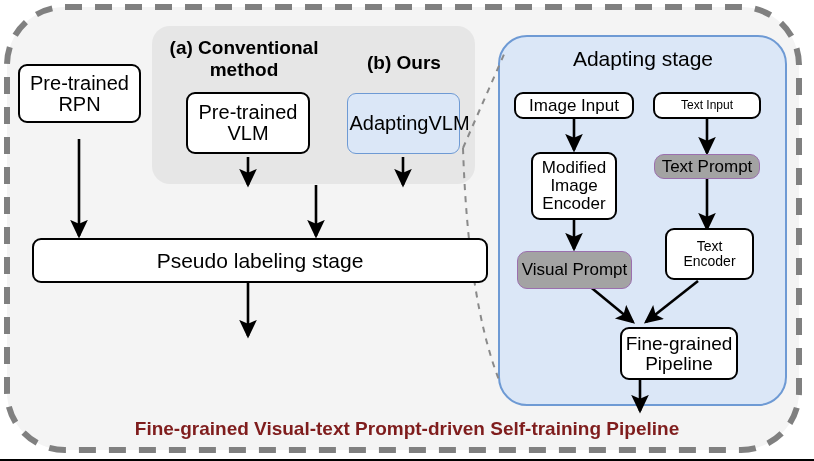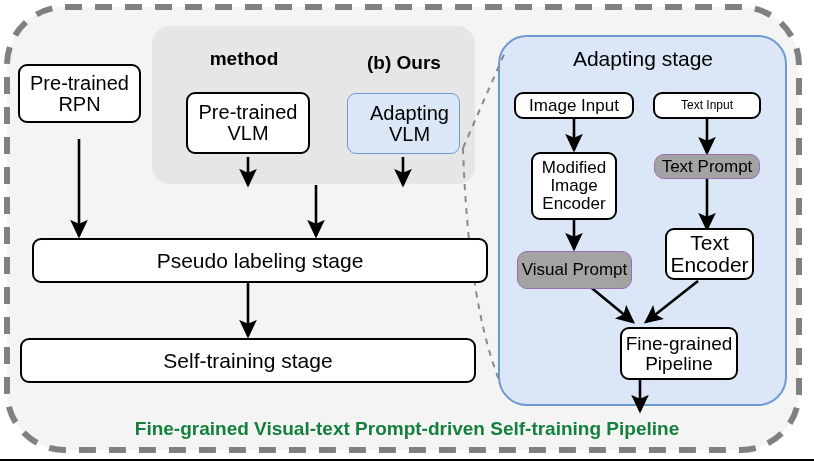--- a/index.html
+++ b/index.html
@@ -51,21 +51,21 @@
     background: transparent;
     border: none;
   }
   .lbl-bold {
     font-weight: bold;
   }
   .caption {
     position: absolute;
     z-index: 6;
     font-weight: bold;
-    color: #15803d;
+    color: #7f1d1d;
     white-space: nowrap;
   }
   .bottom-rule {
     position: absolute;
     left: 0;
     bottom: 0;
     width: 814px;
     height: 2px;
     background: #000000;
     z-index: 8;
@@ -101,61 +101,61 @@
     <line x1="574" y1="118" x2="574" y2="150" stroke="#000" stroke-width="2.6" marker-end="url(#arrow)"></line>
     <line x1="707" y1="118" x2="707" y2="153" stroke="#000" stroke-width="2.6" marker-end="url(#arrow)"></line>
     <line x1="574" y1="219" x2="574" y2="249" stroke="#000" stroke-width="2.6" marker-end="url(#arrow)"></line>
     <line x1="707" y1="178" x2="707" y2="229" stroke="#000" stroke-width="2.6" marker-end="url(#arrow)"></line>
     <line x1="582" y1="280" x2="633" y2="322" stroke="#000" stroke-width="2.6" marker-end="url(#arrow)"></line>
     <line x1="698" y1="281" x2="646" y2="322" stroke="#000" stroke-width="2.6" marker-end="url(#arrow)"></line>
     <line x1="640" y1="380" x2="640" y2="411" stroke="#000" stroke-width="2.6" marker-end="url(#arrow)"></line>
   </svg>
 
   <div class="node plain lbl-bold" style="left:153px; top:32px; width:182px; height:54px; font-size:19px; flex-direction:column; line-height:1.18;">
+    <span>(a) Conventional</span>
     <span>method</span>
   </div>
 
   <div class="node plain lbl-bold" style="left:352px; top:50px; width:104px; height:26px; font-size:19px;">(b) Ours</div>
 
   <div class="node plain" style="left:524px; top:44px; width:238px; height:30px; font-size:21px;">Adapting stage</div>
 
   <div class="node box-white" style="left:18px; top:64px; width:123px; height:59px; font-size:20px; flex-direction:column;">
     <span>Pre-trained</span>
     <span>RPN</span>
   </div>
 
   <div class="node box-white" style="left:186px; top:92px; width:124px; height:62px; font-size:20px; flex-direction:column;">
     <span>Pre-trained</span>
     <span>VLM</span>
   </div>
 
-  <div class="node box-blue" style="left:347px; top:93px; width:113px; height:61px; font-size:20px; flex-direction:column;padding-left:12px;">
+  <div class="node box-blue" style="left:347px; top:93px; width:113px; height:61px; font-size:20px; flex-direction:row;padding-left:12px;">
     <span>Adapting</span>
     <span>VLM</span>
   </div>
 
   <div class="node box-white" style="left:20px; top:238px; width:456px; height:45px; font-size:21px;margin-left:12px;">Pseudo labeling stage</div>
 
-  <div class="node box-white" style="left:20px; top:338px; width:456px; height:45px; font-size:21px;">Self-training stage</div>
 
   <div class="node box-white" style="left:514px; top:92px; width:120px; height:27px; font-size:17px;">Image Input</div>
 
   <div class="node box-white" style="left:653px; top:92px; width:108px; height:27px; font-size:12px;">Text Input</div>
 
   <div class="node box-white" style="left:531px; top:152px; width:86px; height:68px; font-size:17px; flex-direction:column;">
     <span>Modified</span>
     <span>Image</span>
     <span>Encoder</span>
   </div>
 
   <div class="node box-purple" style="left:654px; top:154px; width:106px; height:25px; font-size:17px;">Text Prompt</div>
 
   <div class="node box-purple" style="left:517px; top:251px; width:115px; height:38px; font-size:17px;">Visual Prompt</div>
 
-  <div class="node box-white" style="left:665px; top:228px; width:89px; height:52px; font-size:21px; flex-direction:column;">
+  <div class="node box-white" style="left:665px; top:228px; width:89px; height:52px; font-size:14px; flex-direction:column;">
     <span>Text</span>
     <span>Encoder</span>
   </div>
 
   <div class="node box-white" style="left:580px; top:327px; width:118px; height:53px; font-size:19px; flex-direction:column;margin-left:40px;">
     <span>Fine-grained</span>
     <span>Pipeline</span>
   </div>
 
   <div class="caption" style="left:0; top:418px; width:814px; text-align:center; font-size:19px;">Fine-grained Visual-text Prompt-driven Self-training Pipeline</div>

